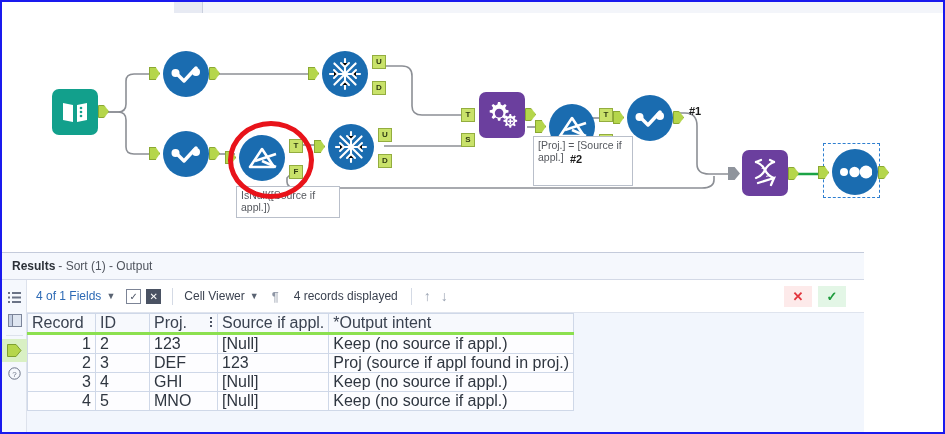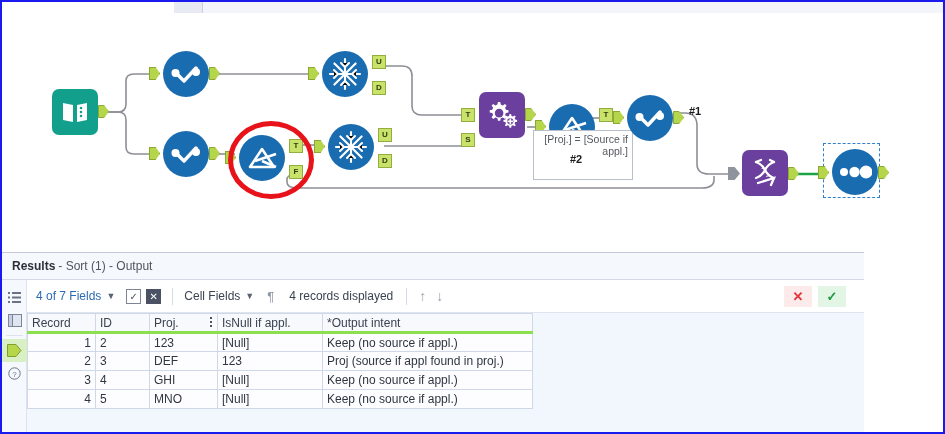--- a/index.html
+++ b/index.html
@@ -148,21 +148,21 @@
     font-size: 12px; color: #6d7482;
   }
 
   
   .grid-wrap {
     position: absolute; left: 25px; top: 33px; right: 0; bottom: 0;
     background: #f2f6fd; overflow: hidden;
   }
   table.grid { border-collapse: collapse; background: #fff; }
   table.grid th, table.grid td {
-    border: 1px solid #cfd8e8; font-size: 12px; color: #2f3640;
+    border: 1px solid #cfd8e8; font-size: 16px; color: #2f3640;
     height: 19px; padding: 0 4px; font-weight: normal; white-space: nowrap;
   }
   table.grid th {
     background: #f7f9fd; text-align: left; color: #3a4250;
     border-bottom: 3px solid #8ce04f; position: relative;
   }
   table.grid td { background: #fdfdff; }
   td.num { text-align: right; }
   td.nullv { color: #9aa2b1; }
   .dots-v {
@@ -257,20 +257,21 @@
         <svg width="32" height="26" viewBox="0 0 32 26">
           <path d="M4 22 L16 4 L28 22 Z" fill="none" stroke="#fff" stroke-width="2.6" stroke-linejoin="round"></path>
           <path d="M9 16 L30 9" stroke="#fff" stroke-width="2.6"></path>
           <path d="M16 16 L30 22" stroke="#fff" stroke-width="2.6"></path>
         </svg>
       </div>
       <div class="port-label" style="left:50px; top:4px;">T</div>
       <div class="port-label" style="left:50px; top:30px;">F</div>
     </div>
 
+    <div class="anno" style="left:234px; top:172px; width:104px; height:32px;">IsNull([Source if appl.])</div>
 
     <div class="highlight-circle" style="left:226px; top:107px; width:86px; height:78px;"></div>
 
     <div class="tool" style="left:320px; top:37px;">
       <div class="nub in" style="left:-14px; top:16px;"></div>
       <div class="tool-circle">
         <svg width="34" height="34" viewBox="0 0 34 34">
           <g stroke="#fff" stroke-width="2.1" stroke-linecap="round">
             <path d="M17 2 V32"></path>
               <path d="M2 17 H32"></path>
@@ -331,21 +332,21 @@
         <svg width="32" height="26" viewBox="0 0 32 26">
           <path d="M4 22 L16 4 L28 22 Z" fill="none" stroke="#fff" stroke-width="2.6" stroke-linejoin="round"></path>
           <path d="M9 16 L30 9" stroke="#fff" stroke-width="2.6"></path>
           <path d="M16 16 L30 22" stroke="#fff" stroke-width="2.6"></path>
         </svg>
       </div>
       <div class="port-label" style="left:50px; top:4px;">T</div>
       <div class="port-label" style="left:50px; top:30px;">F</div>
     </div>
 
-    <div class="anno" style="left:531px; top:116px; width:100px; height:50px;text-align:right;">[Proj.] = [Source if appl.]</div>
+    <div class="anno" style="left:531px; top:122px; width:100px; height:50px;">[Proj.] = [Source if appl.]</div>
 
     <div class="tool" style="left:625px; top:81px;">
       <div class="nub in" style="left:-14px; top:16px;"></div>
       <div class="tool-circle">
         <svg width="30" height="18" viewBox="0 0 30 18">
           <circle cx="4.5" cy="8" r="4" fill="#fff"></circle>
           <circle cx="25" cy="7" r="4" fill="#fff"></circle>
           <path d="M5 8 L13 16 L25 3" stroke="#fff" stroke-width="3.4" fill="none" stroke-linecap="round" stroke-linejoin="round"></path>
         </svg>
       </div>
@@ -426,32 +427,32 @@
         <div class="rail-item">
           <svg width="13" height="13" viewBox="0 0 13 13">
             <circle cx="6.5" cy="6.5" r="5.7" fill="none" stroke="#6a7386"></circle>
             <text x="6.5" y="9.6" font-size="8" fill="#6a7386" text-anchor="middle" font-family="sans-serif">?</text>
           </svg>
         </div>
       </div>
 
       <div class="toolbar">
         <div class="tb-link">
-          <span>4 of 7 Fields</span>
+          <span>4 of 1 Fields</span>
           <span class="chev">▼</span>
         </div>
         <div style="width:11px"></div>
         <div class="tb-ico">✓</div>
         <div style="width:5px"></div>
         <div class="tb-ico dark">✕</div>
         <div style="width:11px"></div>
         <div class="tb-div"></div>
         <div style="width:11px"></div>
         <div class="tb-link" style="color:#3b4250;">
-          <span>Cell Fields</span>
+          <span>Cell Viewer</span>
           <span class="chev">▼</span>
         </div>
         <div style="width:13px"></div>
         <span style="color:#8d95a4; font-size:13px;">¶</span>
         <div style="width:15px"></div>
         <span class="tb-text">4 records displayed</span>
         <div style="width:13px"></div>
         <div class="tb-div"></div>
         <div style="width:12px"></div>
         <span class="arrow-btn">↑</span>
@@ -477,21 +478,21 @@
               <th style="width:68px">Record</th>
               <th style="width:54px">ID</th>
               <th style="width:68px">
                 <span>Proj.</span>
                 <span class="dots-v">
                     <div></div>
                     <div></div>
                     <div></div>
                   </span>
               </th>
-              <th style="width:105px">IsNull if appl.</th>
+              <th style="width:105px">Source if appl.</th>
               <th style="width:210px">*Output intent</th>
             </tr>
           </thead>
           <tbody>
             <tr>
               <td class="num">1</td>
               <td>2</td>
               <td>123</td>
               <td class="nullv">[Null]</td>
               <td>Keep (no source if appl.)</td>

